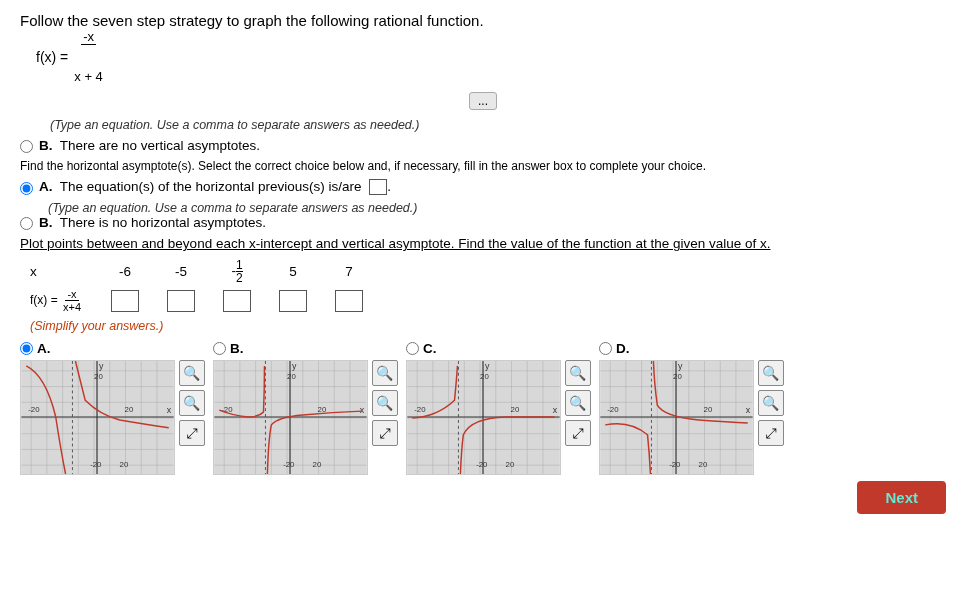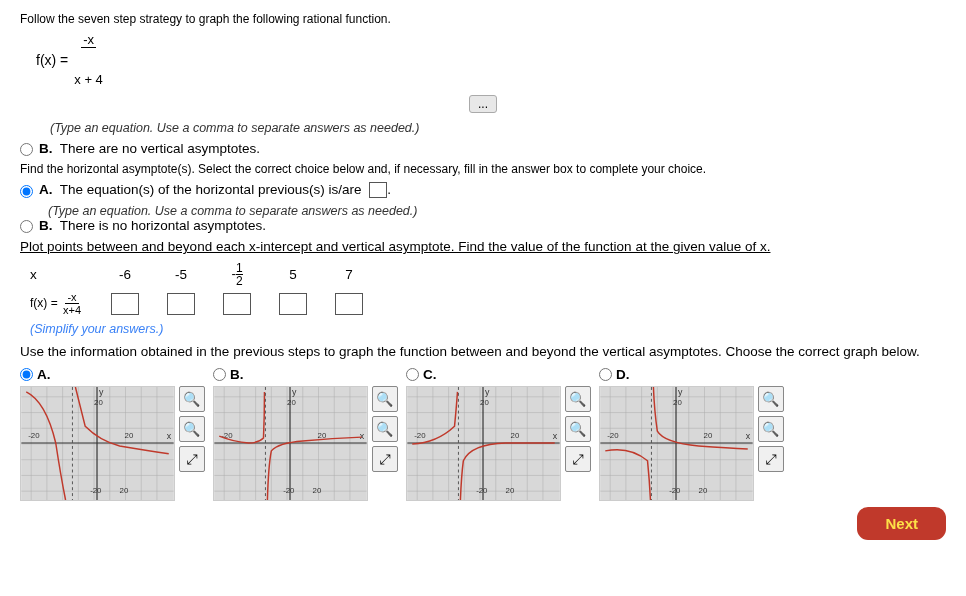--- a/index.html
+++ b/index.html
@@ -9,22 +9,22 @@
       background: #fff;
       color: #000;
       width: 966px;
       min-height: 596px;
       overflow: hidden;
     }
     .page {
       padding: 12px 20px 10px 20px;
     }
     .intro-text {
-      font-size: 12px;
-      margin-bottom: 6px;
+      font-size: 15px;
+      margin-bottom: 0;
     }
     .function-display {
       display: flex;
       align-items: center;
       margin-left: 16px;
       margin-bottom: 8px;
       font-size: 14px;
     }
     .function-label {
       margin-right: 4px;
@@ -117,21 +117,21 @@
     .input-box {
       display: inline-block;
       width: 28px;
       height: 22px;
       border: 1px solid #555;
       background: #fff;
       vertical-align: middle;
     }
     .simplify-note {
       font-size: 12.5px;
-      color: #3b82f6;
+      color: #c2410c;
       font-style: italic;
       margin-left: 10px;
       margin-bottom: 8px;
     }
     .graph-section-title {
       font-size: 13.5px;
       margin-bottom: 8px;
     }
     .graphs-row {
       display: flex;
@@ -188,26 +188,26 @@
       font-size: 14px;
       border-radius: 2px;
     }
     .next-btn-container {
       display: flex;
       justify-content: flex-end;
       margin-top: 6px;
     }
     .next-btn {
       background: #c0392b;
-      color: #fde047;
+      color: #5eead4;
       border: none;
       padding: 8px 28px;
       font-size: 15px;
       font-weight: bold;
-      border-radius: 11px;
+      border-radius: 4px;
       cursor: pointer;
     }
     .fraction-container {
       display: inline-flex;
       flex-direction: column;
       align-items: center;
       font-size: 13px;
       vertical-align: middle;
     }
   </style>
@@ -289,21 +289,20 @@
           <td><div class="input-box"></div></td>
           <td><div class="input-box"></div></td>
         </tr>
       </tbody>
         </table>
     </div>
     <div class="simplify-note">(Simplify your answers.)</div>
   </div>
 
   <div class="graph-section">
-    <div class="graph-section-title">Use the information obtained in the previous steps to graph the function between and beyond the vertical asymptotes. Choose the correct graph below.</div>
     <div class="graphs-row">
 
       <div class="graph-option">
         <div class="graph-label-row">
           <input type="radio" name="graph" checked="" style="">
           <span class="graph-label">A.</span>
         </div>
         <div class="graph-content">
           <div class="graph-canvas">
             <svg viewBox="0 0 155 115">

